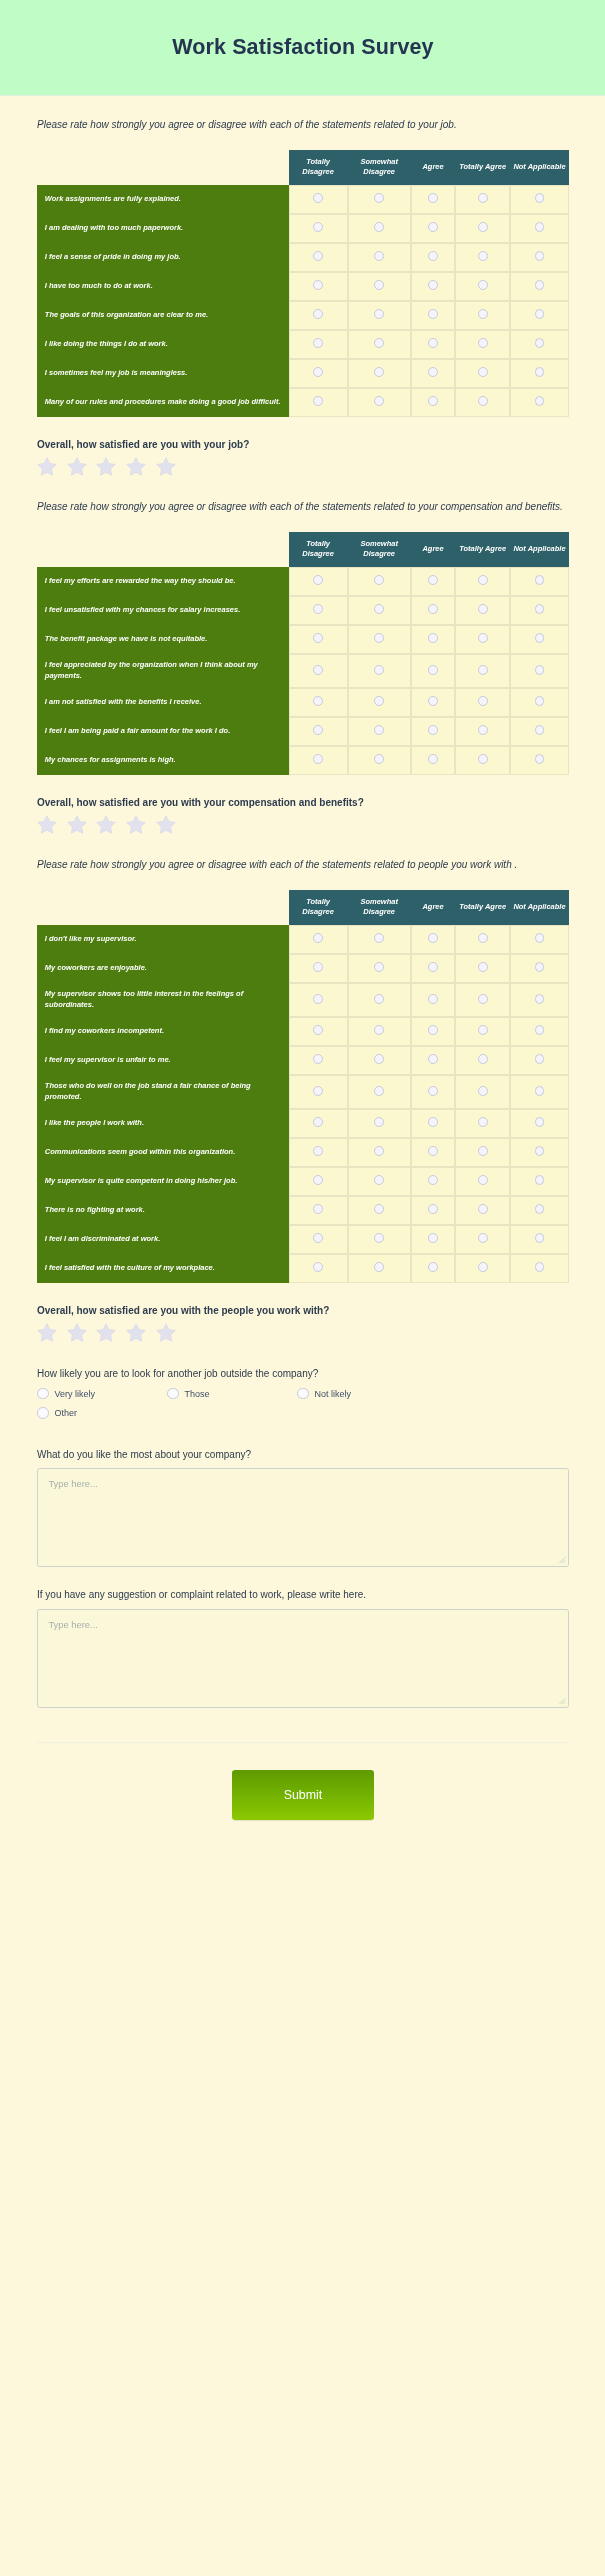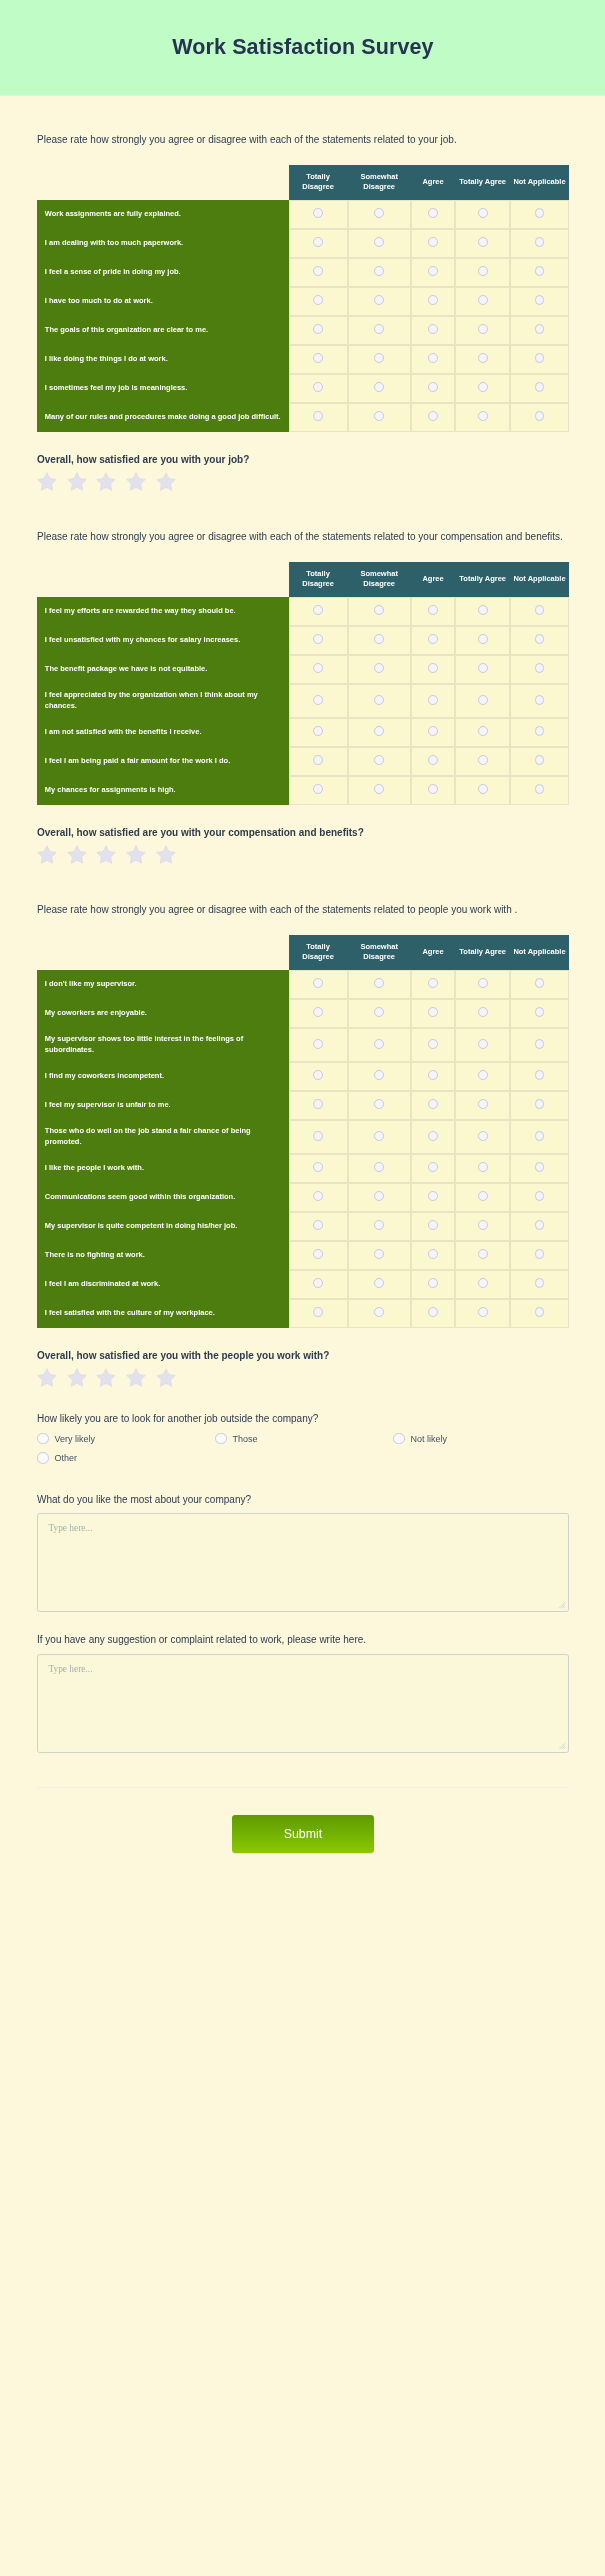--- a/index.html
+++ b/index.html
@@ -31,21 +31,21 @@
     font-weight: bold;
     color: #253450;
     letter-spacing: 0.1px;
   }
 
   
   .form-body {
     padding: 0 37px;
   }
 
-  .question-block { padding-top: 36px; }
+  .question-block { padding-top: 21px; font-style: italic; }
 
   .prompt {
     font-size: 10px;
     line-height: 1.55;
     color: #2d3b4e;
     max-width: 534px;
     margin: 0 0 17px 0;
   }
 
   
@@ -120,21 +120,21 @@
   .star svg { display: block; }
 
   
   .radio-question { padding-top: 23.4px; }
   .radio-question .radio-label {
     font-size: 10px;
     color: #2d3b4e;
     margin-bottom: 9px;
   }
   .radio-rows { display: block; }
-  .radio-row { display: flex; margin-bottom: 7.8px; gap: 48px; }
+  .radio-row { display: flex; margin-bottom: 7.8px; }
   .radio-opt {
     display: flex;
     align-items: center;
     gap: 5.9px;
     width: 130px;
     font-size: 9px;
     color: #3e5068;
   }
   .radio-circle {
     width: 11.7px;
@@ -153,21 +153,21 @@
     margin-bottom: 8.5px;
   }
   .ta-wrap { position: relative; }
   textarea.survey-ta {
     width: 100%;
     height: 99px;
     background: #FBF8D9;
     border: 0.7px solid #ccd2cc;
     border-radius: 2.6px;
     padding: 9px 10.4px;
-    font-family: Liberation Serif, serif;
+    font-family: Liberation Sans, sans-serif;
     font-size: 9.4px;
     color: #3e5068;
     resize: none;
     outline: none;
     display: block;
   }
   textarea.survey-ta::placeholder { color: #a6b0ae; }
   .ta-grip {
     position: absolute;
     right: 3.3px;
@@ -182,21 +182,21 @@
     margin-top: 34px;
     border-top: 0.7px solid #eef0e4;
   }
   .submit-area {
     display: flex;
     justify-content: center;
     padding: 27px 0 30px 0;
   }
   button.submit-btn {
     width: 142px;
-    height: 38px;
+    height: 50px;
     border: none;
     border-radius: 3.3px;
     background: linear-gradient(to bottom, #5f9a01 0%, #6fae01 42%, #8cc802 100%);
     color: #ffffff;
     font-family: "Liberation Sans", sans-serif;
     font-size: 12.4px;
     cursor: pointer;
     box-shadow: 0 0.7px 0 rgba(0,0,0,0.12);
   }
 </style>
@@ -370,21 +370,21 @@
           </tr>
           <tr>
             <td class="rowlabel">The benefit package we have is not equitable.</td>
             <td class="cell"><span class="radio-dot"></span></td>
             <td class="cell"><span class="radio-dot"></span></td>
             <td class="cell"><span class="radio-dot"></span></td>
             <td class="cell"><span class="radio-dot"></span></td>
             <td class="cell"><span class="radio-dot"></span></td>
           </tr>
           <tr>
-            <td class="rowlabel">I feel appreciated by the organization when I think about my chances.</td>
+            <td class="rowlabel">I feel appreciated by the organization when I think about my payments.</td>
             <td class="cell"><span class="radio-dot"></span></td>
             <td class="cell"><span class="radio-dot"></span></td>
             <td class="cell"><span class="radio-dot"></span></td>
             <td class="cell"><span class="radio-dot"></span></td>
             <td class="cell"><span class="radio-dot"></span></td>
           </tr>
           <tr>
             <td class="rowlabel">I am not satisfied with the benefits I receive.</td>
             <td class="cell"><span class="radio-dot"></span></td>
             <td class="cell"><span class="radio-dot"></span></td>

